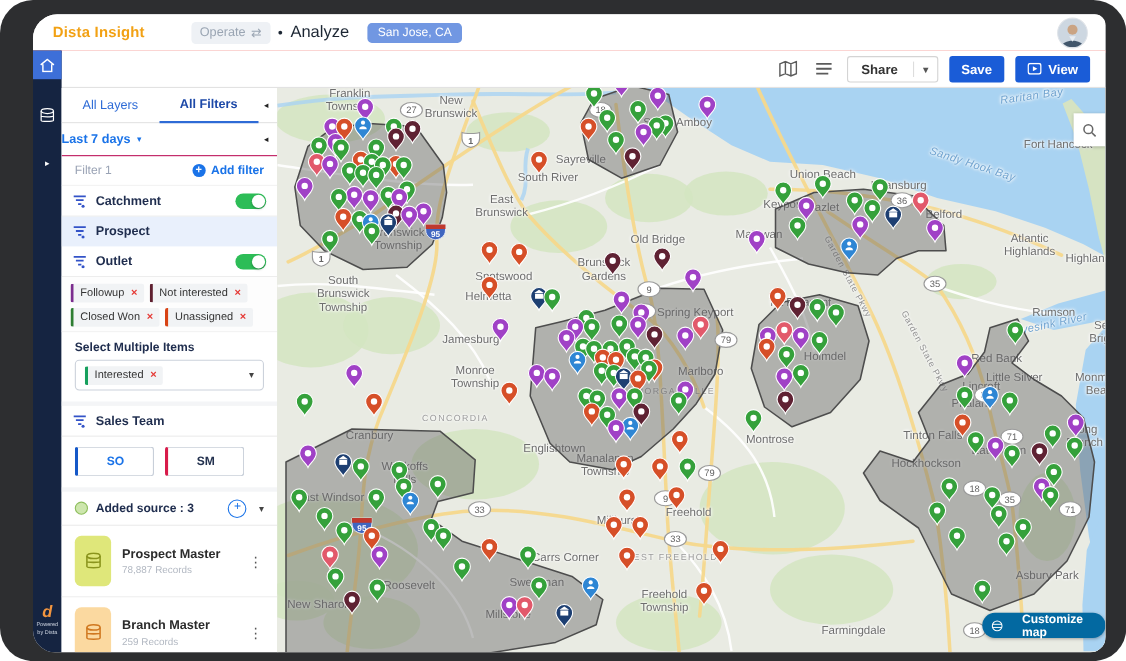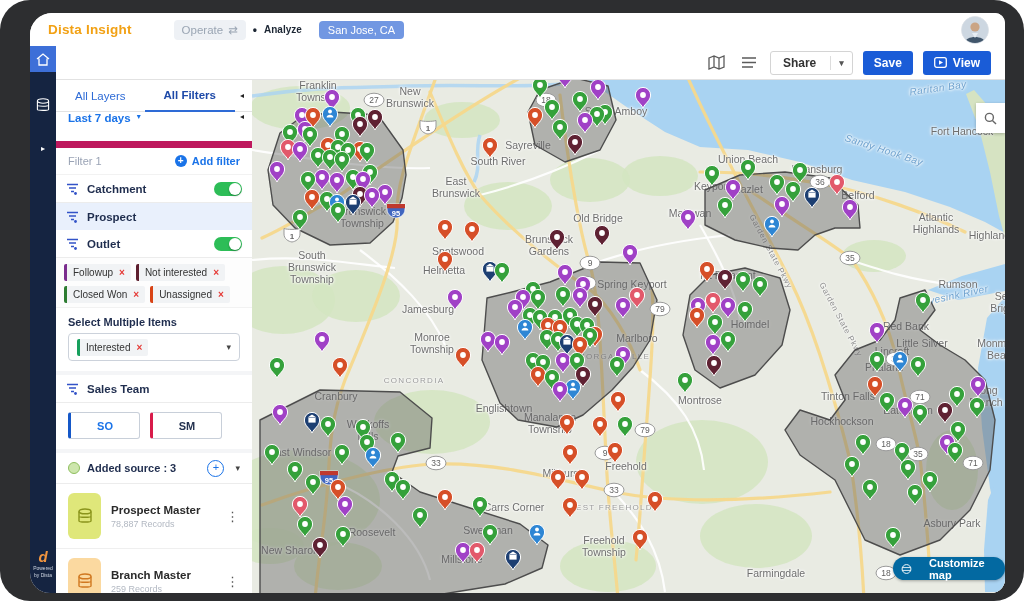--- a/index.html
+++ b/index.html
@@ -5,21 +5,21 @@
   html,body{margin:0;padding:0;background:#fff;font-family:"Liberation Sans",sans-serif;}
   #stage{position:relative;width:1024px;height:601px;background:#fff;overflow:hidden;}
   #frame{position:absolute;inset:0;background:#2d2e30;border-radius:30px;}
   #app{position:absolute;left:30px;top:13px;width:975px;height:580px;background:#fff;border-radius:22px 10px 14px 20px;overflow:hidden;}
   
   #hdr{position:absolute;left:0;top:0;right:0;height:33px;background:#fff;display:flex;align-items:center;border-bottom:2px solid #f0544a;}
   .brand{font-size:13.5px;font-weight:bold;color:#f2a114;margin-left:18px;letter-spacing:.2px;}
   .nav{display:flex;align-items:center;margin-left:42px;gap:7px;}
   .nav-operate{background:#eef1f5;color:#9aa5b3;font-size:11.5px;padding:3px 8px;border-radius:4px;display:flex;gap:5px;align-items:center;}
   .nav-dot{color:#1c2633;font-weight:bold;font-size:12px;}
-  .nav-analyze{color:#1c2633;font-weight:bold;font-size:10px;}
+  .nav-analyze{color:#1c2633;font-weight:normal;font-size:15px;}
   .loc-pill{background:#7197e2;color:#fff;font-size:11px;padding:3px 9px;border-radius:4px;margin-left:10px;}
   .avatar{position:absolute;right:16px;top:3px;width:26px;height:26px;border-radius:50%;overflow:hidden;border:1px solid #dfe3e8;background:#cfd8e2;}
   
   #tbar{position:absolute;left:26px;top:33px;right:0;height:34px;background:#fff;border-bottom:1px solid #e2e2e2;display:flex;align-items:center;justify-content:flex-end;gap:10px;padding-right:14px;box-sizing:border-box;}
   .icnbtn{width:22px;height:22px;display:flex;align-items:center;justify-content:center;cursor:pointer;}
   .btn{font-size:12px;border-radius:3px;padding:5px 11px;display:flex;align-items:center;gap:6px;cursor:pointer;}
   .btn.ghost{border:1px solid #d4d4d4;color:#333;font-weight:bold;background:#fff;padding:4px 0 4px 12px;}
   .btn.ghost .sep{border-left:1px solid #ddd;margin-left:8px;padding:2px 8px;color:#555;font-size:9px;}
   .btn.blue{background:#1a5cd7;color:#fff;font-weight:bold;}
   
@@ -29,21 +29,21 @@
   .rail-arrow{color:#fff;font-size:8px;text-align:center;margin-top:28px;cursor:pointer;}
   .rail-logo{position:absolute;bottom:14px;left:0;width:26px;text-align:center;}
   .rail-logo .d{color:#f2953f;font-size:15px;font-weight:bold;font-style:italic;}
   .rail-logo .pw{color:#cfd6e2;font-size:5px;line-height:1.4;}
   
   #sb{position:absolute;left:26px;top:67px;width:196px;bottom:0;background:#fff;border-right:1px solid #dcdcdc;overflow:hidden;}
   .sb-tabs{display:flex;align-items:center;height:31px;border-bottom:1px solid #e3e3e3;position:relative;}
   .sb-tab{font-size:11.5px;color:#2e6bd6;padding:0 19px;height:100%;display:flex;align-items:center;cursor:pointer;}
   .sb-tab.active{color:#1d49a8;font-weight:bold;border-bottom:2px solid #2e6bd6;}
   .collapse{position:absolute;right:8px;font-size:8px;color:#222;cursor:pointer;}
-  .sb-date{display:flex;height:29px;border-bottom:7px solid #be185d;position:relative;padding:0 12px;}
+  .sb-date{display:flex;align-items:center;height:29px;border-bottom:1px solid #be185d;position:relative;padding:0 0;}
   .sb-date .txt{color:#1a73e8;font-size:11.5px;font-weight:bold;}
   .sb-date .car{color:#1a73e8;font-size:8px;margin-left:6px;}
   .sb-filter{display:flex;align-items:center;height:26px;padding:0 12px;justify-content:space-between;border-bottom:1px solid #f2f2f2;}
   .sb-filter .f1{color:#9aa3b5;font-size:11px;}
   .addf{display:flex;align-items:center;gap:5px;color:#1a73e8;font-size:11px;font-weight:bold;cursor:pointer;}
   .addf .plus{width:12px;height:12px;border-radius:50%;background:#1a73e8;color:#fff;font-size:10px;line-height:12px;text-align:center;}
   .lrow{display:flex;align-items:center;height:27px;padding:0 10px;border-bottom:1px solid #ececec;gap:8px;}
   .lrow.sel{background:#e9f0fc;border-bottom:none;}
   .lrow .lbl{font-size:11.5px;color:#1f2d4e;font-weight:bold;flex:1;}
   .funnel{width:13px;height:12px;flex:none;}

